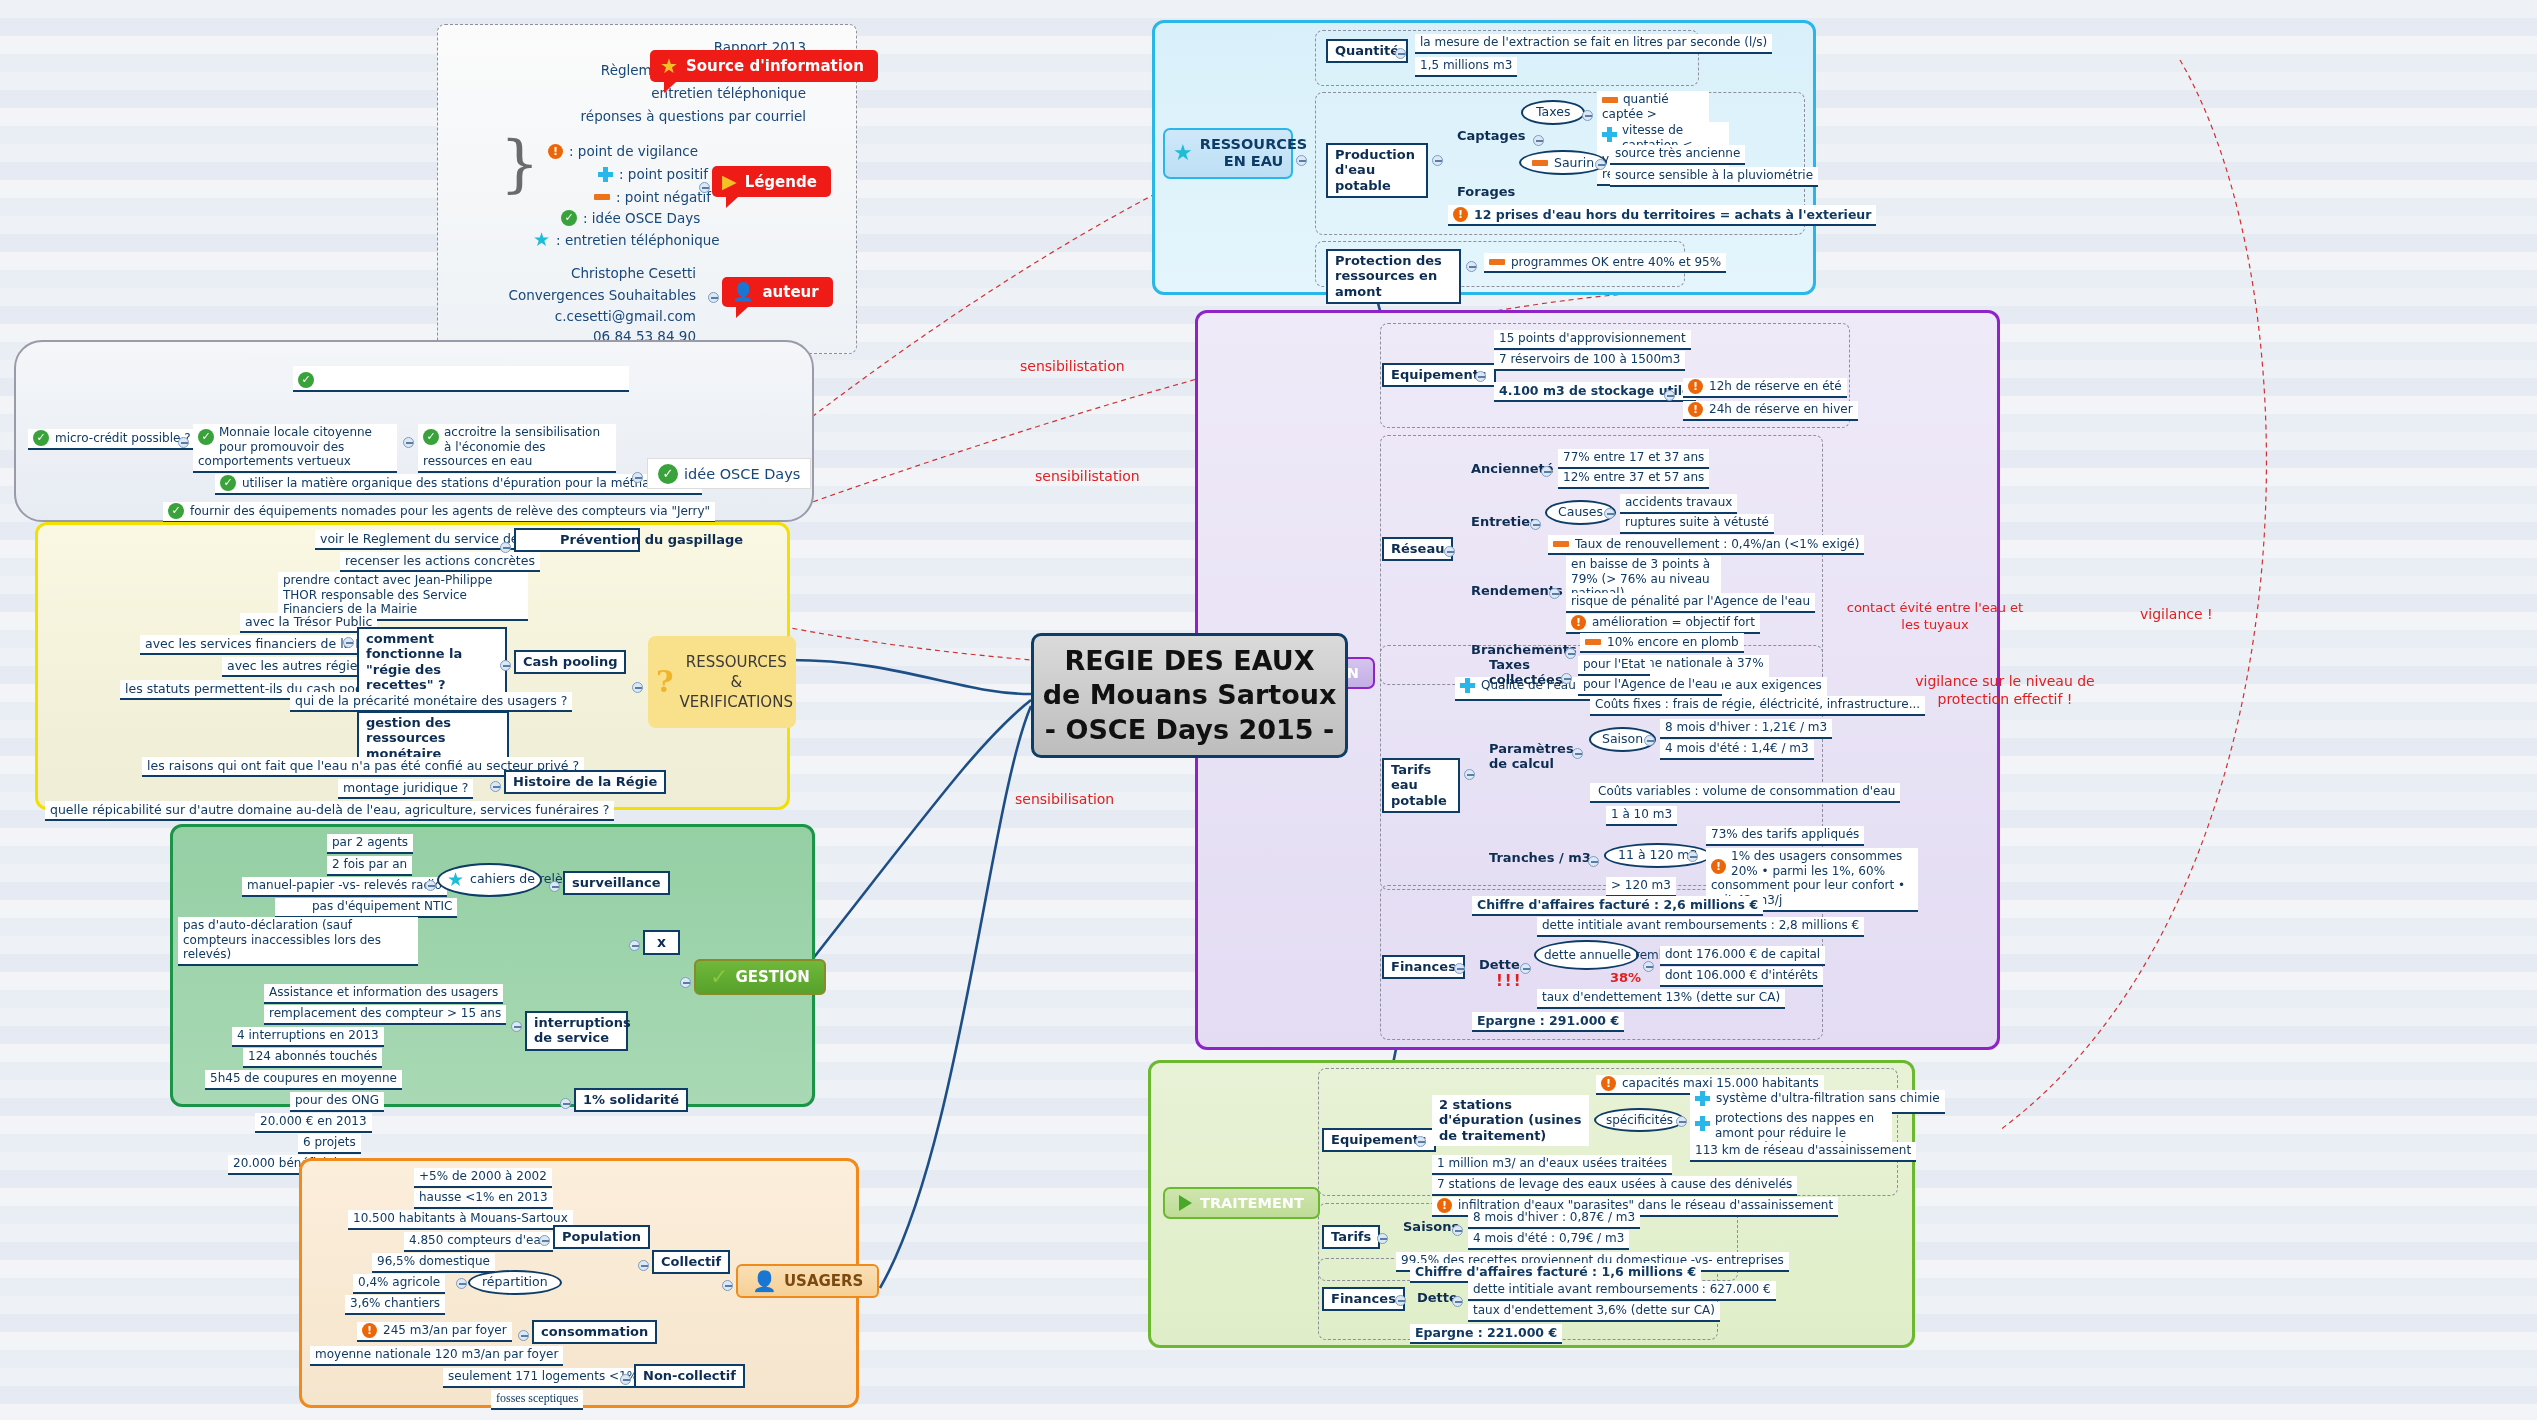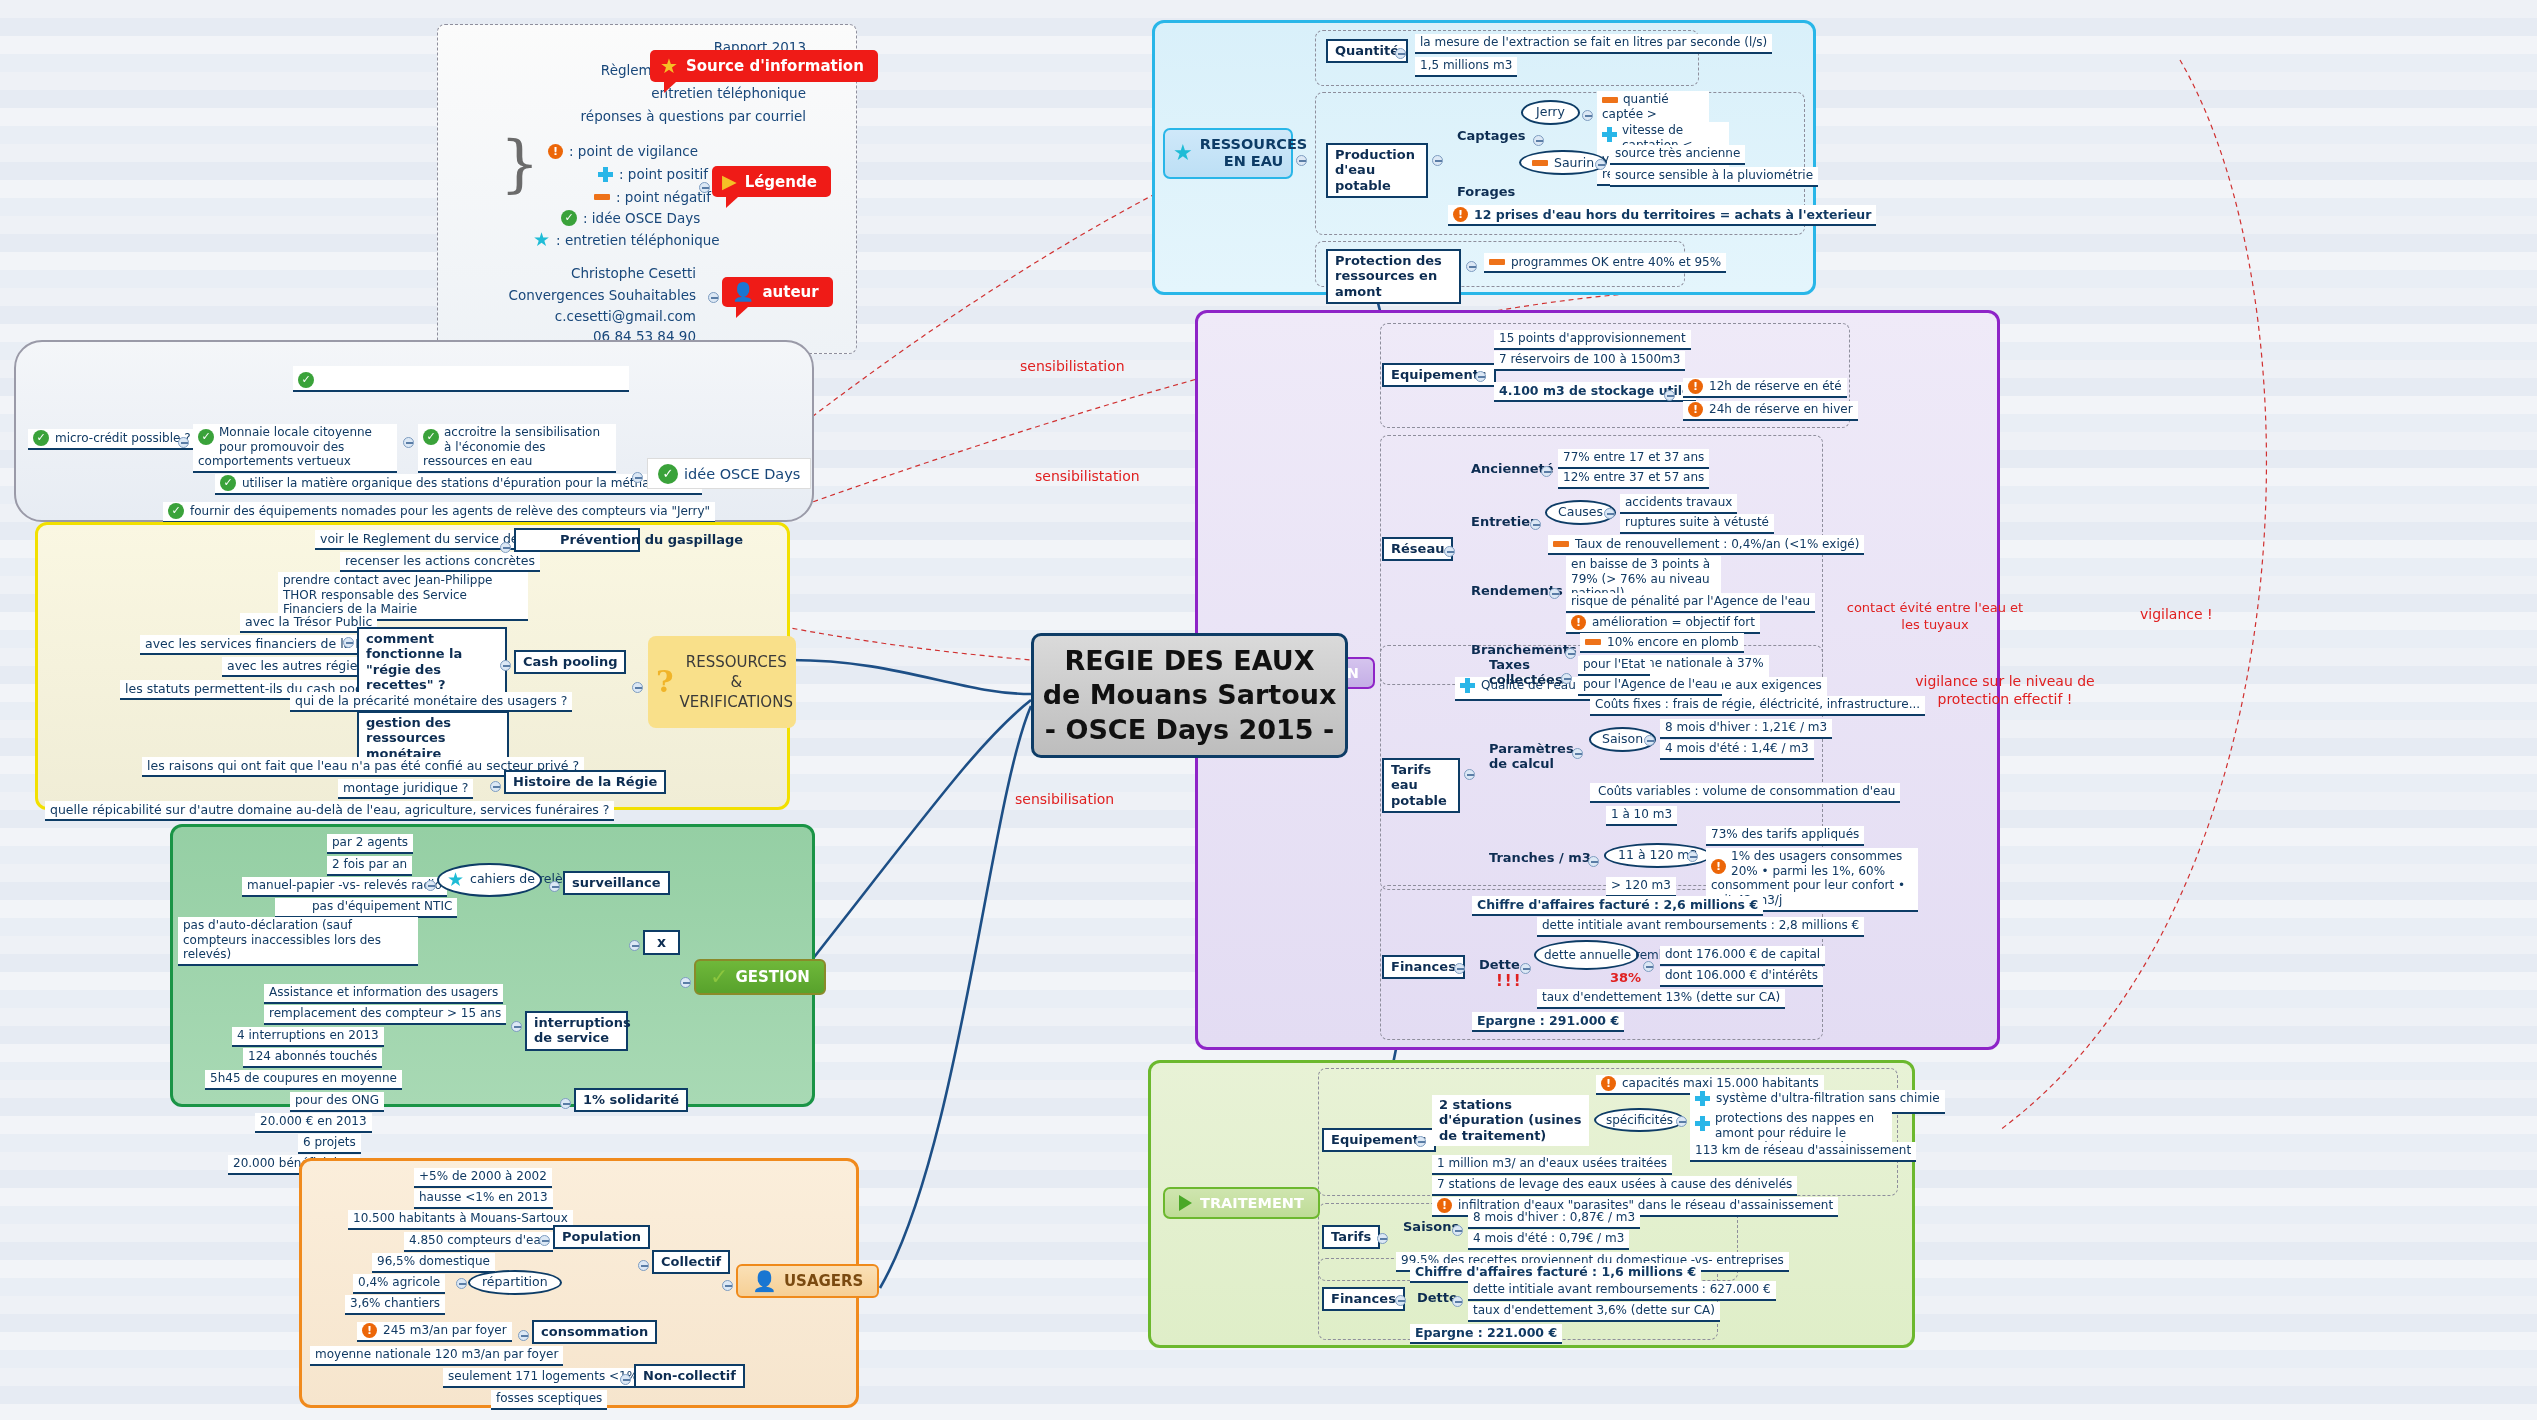--- a/index.html
+++ b/index.html
@@ -333,21 +333,21 @@
   <span class="with-ico">
       <span class="ico ico-warn">!</span>
   <span>245 m3/an par foyer</span>
     </span>
 </div>
 <div class="nd leaf xs" style="left:310px;top:1346px;">moyenne nationale 120 m3/an par foyer</div>
 <div class="dot" style="left:518px;top:1330px;"></div>
 <div class="nd boxed sm" style="left:532px;top:1320px;">consommation</div>
 
 <div class="nd leaf xs" style="left:443px;top:1368px;">seulement 171 logements &lt;1%</div>
-<div class="nd leaf xs" style="left:491px;top:1390px;">fosses sceptiques</div>
+<div class="nd leaf xs" style="left:491px;top:1390px;font-family:Liberation Serif, serif;">fosses sceptiques</div>
 <div class="dot" style="left:620px;top:1374px;"></div>
 <div class="nd boxed sm" style="left:634px;top:1364px;">Non-collectif</div>
 
 <div class="dot" style="left:638px;top:1260px;"></div>
 <div class="nd boxed sm" style="left:652px;top:1250px;">Collectif</div>
 <div class="dot" style="left:722px;top:1280px;"></div>
 <div class="nd" style="left:736px;top:1264px;background:linear-gradient(180deg,#fae0b6,#f6cf95);
             border:2px solid #ef8a1b;border-radius:6px;padding:5px 14px;
             display:flex;align-items:center;gap:7px;">
   <span class="ico ico-person" style="font-size:20px;">👤</span>
@@ -363,21 +363,21 @@
 
 <div class="nd boxed sm" style="left:1326px;top:39px;">Quantité</div>
 <div class="dot" style="left:1395px;top:48px;"></div>
 <div class="nd leaf xs" style="left:1415px;top:34px;">la mesure de l'extraction se fait en litres par seconde (l/s)</div>
 <div class="nd leaf xs" style="left:1415px;top:57px;">1,5 millions m3</div>
 
 <div class="nd boxed sm multi" style="left:1326px;top:143px;width:102px;white-space:normal;">Production d'eau potable</div>
 <div class="dot" style="left:1432px;top:155px;"></div>
 <div class="nd boxed sm" style="left:1450px;top:126px;border:none;background:transparent;">Captages</div>
 <div class="dot" style="left:1533px;top:135px;"></div>
-<div class="nd oval" style="left:1521px;top:100px;padding:3px 13px;font-size:12.5px;">Jerry</div>
+<div class="nd oval" style="left:1521px;top:100px;padding:3px 13px;font-size:12.5px;">Taxes</div>
 <div class="dot" style="left:1582px;top:110px;"></div>
 <div class="nd leaf xs multi" style="left:1597px;top:91px;width:112px;">
   <span class="ico ico-minus" style="float:left;margin:5px 5px 0 0;"></span>
   <span>quantié captée &gt; autorisations</span>
 </div>
 <div class="nd leaf xs multi" style="left:1597px;top:122px;width:132px;">
   <span class="ico ico-plus" style="float:left;margin:4px 5px 0 0;"></span>
   <span>vitesse de captation &lt; vitesse de remplissage</span>
 </div>
 <div class="nd oval" style="left:1519px;top:150px;padding:3px 11px;font-size:12.5px;">

